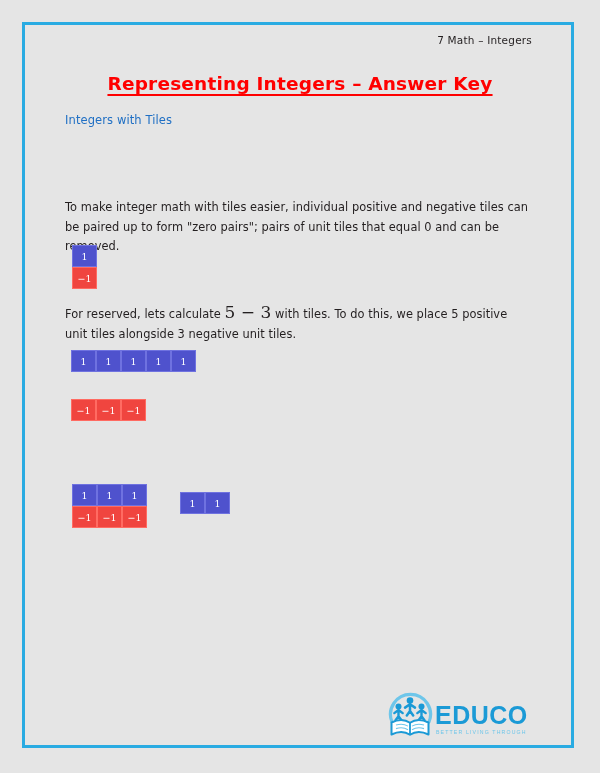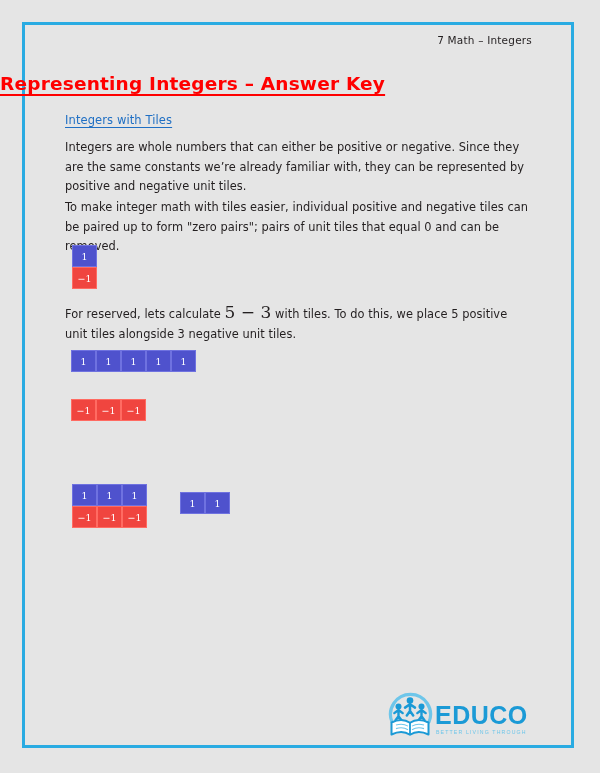--- a/index.html
+++ b/index.html
@@ -48,38 +48,38 @@
     color: #231f20;
     letter-spacing: 0.2px;
     white-space: nowrap;
   }
 
   .doc-title {
     position: absolute;
     left: 0;
     top: 73px;
     width: 600px;
+    text-align: center;
     font-size: 18.5px;
     font-weight: bold;
     color: #ff0000;
     letter-spacing: 0.2px;
   }
   .doc-title .ul {
     text-decoration: underline;
     text-underline-offset: 4px;
     text-decoration-thickness: 2px;
   }
 
   .section-head {
     position: absolute;
     left: 65px;
     top: 113px;
     font-size: 11.5px;
     color: #1f6fc4;
-    text-decoration: underline;
     text-underline-offset: 3px;
     letter-spacing: 0.1px;
   }
 
   .para {
     position: absolute;
     left: 65px;
     width: 467px;
     font-size: 11.4px;
     line-height: 19.5px;
@@ -161,21 +161,20 @@
   <div class="content">
 
     <div class="header-right">7 Math – Integers</div>
 
     <div class="doc-title">
       <span class="ul">Representing Integers – Answer Key</span>
     </div>
 
     <div class="section-head">Integers with Tiles</div>
 
-    <div class="para p1">Integers are whole numbers that can either be positive or negative. Since they are the same constants we’re already familiar with, they can be represented by positive and negative unit tiles.</div>
 
     <div class="para p2">To make integer math with tiles easier, individual positive and negative tiles can be paired up to form "zero pairs"; pairs of unit tiles that equal 0 and can be removed.</div>
 
     <div class="tilegroup tg-zeropair">
       <div class="tilerow">
         <div class="tile pos">1</div>
       </div>
       <div class="tilerow">
         <div class="tile neg">−1</div>
       </div>

